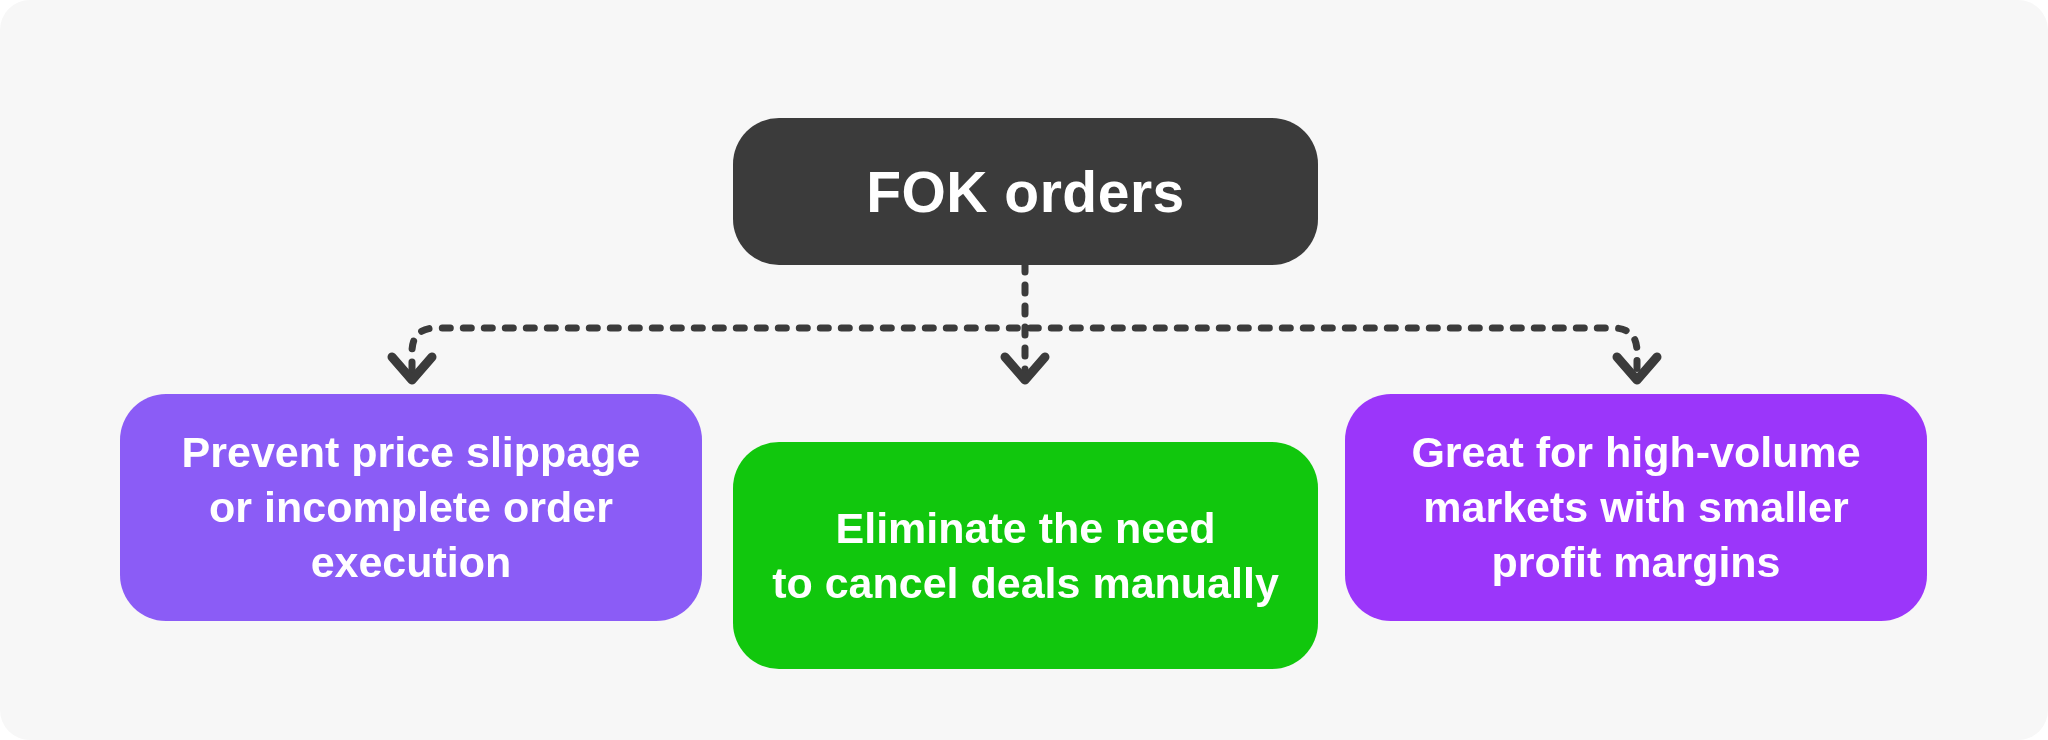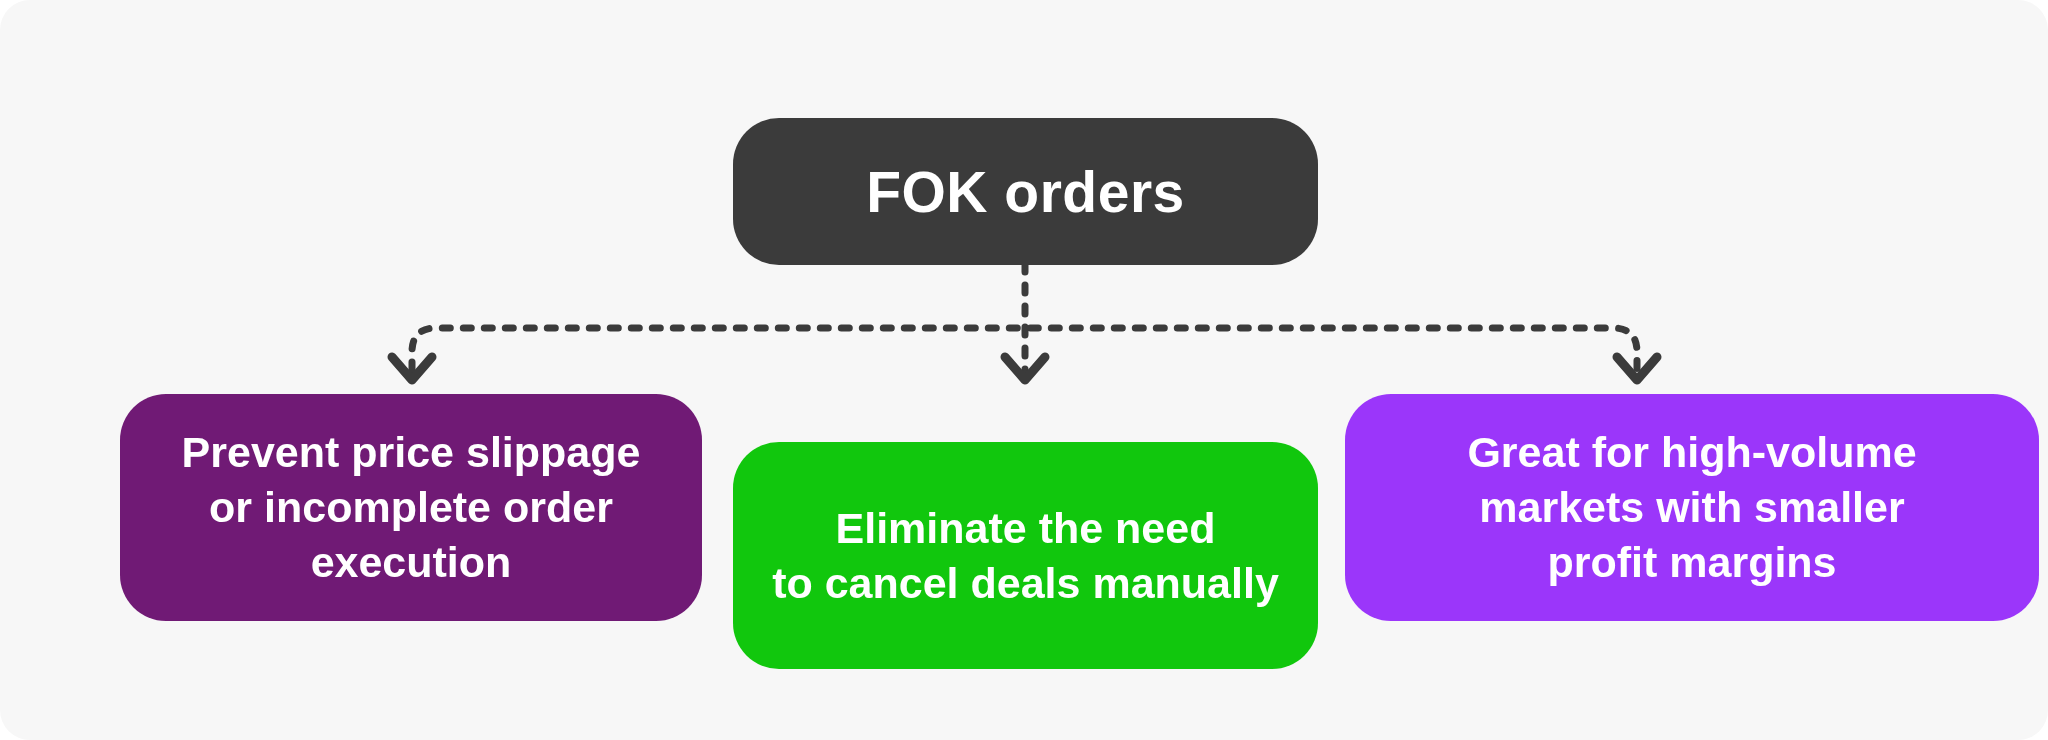--- a/index.html
+++ b/index.html
@@ -38,21 +38,21 @@
     top: 394px;
     height: 227px;
     border-radius: 46px;
     font-size: 43px;
     line-height: 55px;
     white-space: pre-line;
     padding: 0 20px;
   }
   .benefit-0 { left: 120px;  width: 582px; }
   .benefit-1 { left: 733px;  width: 585px; }
-  .benefit-2 { left: 1345px; width: 694px; }
+  .benefit-2 { left: 1345px; width: 582px; }
   .connectors {
     position: absolute;
     left: 0;
     top: 0;
     width: 2048px;
     height: 740px;
     pointer-events: none;
   }
 </style>
 </head>
@@ -72,21 +72,21 @@
       <path d="M 392 357 L 412 380 L 432 357" stroke-width="9" stroke-linecap="round" stroke-linejoin="round"></path>
       <path d="M 1005 357 L 1025 380 L 1045 357" stroke-width="9" stroke-linecap="round" stroke-linejoin="round"></path>
       <path d="M 1617 357 L 1637 380 L 1657 357" stroke-width="9" stroke-linecap="round" stroke-linejoin="round"></path>
     </g>
   </svg>
 
   <div class="node root-node" style="background-color: rgb(59, 59, 59);">
     <span>FOK orders</span>
   </div>
 
-  <div class="node benefit benefit-0" style="background-color: #701a75;">
+  <div class="node benefit benefit-0" style="background-color: #8b5cf6;">
     <span>Prevent price slippage
 or incomplete order
 execution</span>
   </div>
 
   <div class="node benefit benefit-1" style="background-color: rgb(17, 199, 13); margin-top: 48px;">
     <span>Eliminate the need
 to cancel deals manually</span>
   </div>
 

